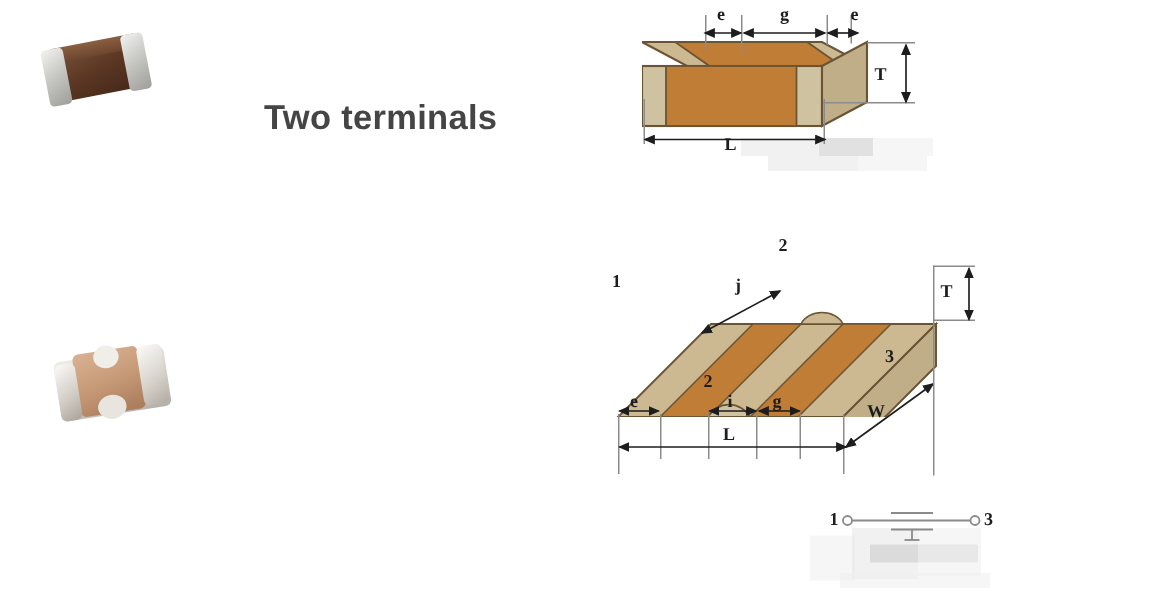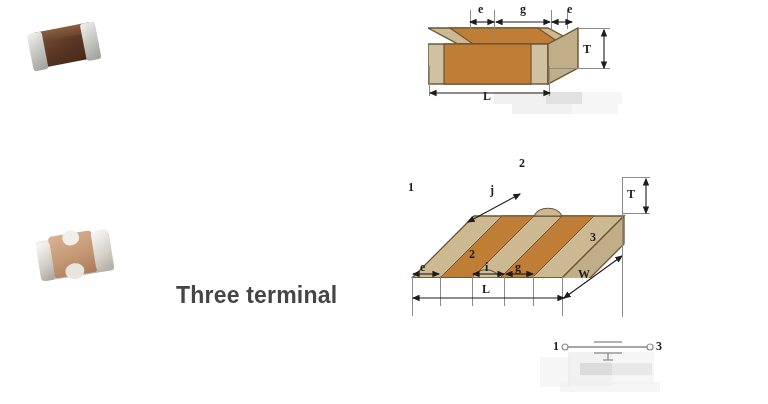--- a/index.html
+++ b/index.html
@@ -135,20 +135,21 @@
   <div class="wm l4 abs" style="left:612px; top:352px; width:42px; height:32px;"></div>
   <div class="wm l4 abs" style="left:560px; top:382px; width:100px; height:10px;"></div>
 
   <div class="photo2">
     <div class="body"></div>
     <div class="topface"></div>
     <div class="capL"></div>
     <div class="capR"></div>
   </div>
 
+  <div class="label-heading abs" style="left:176px; top:65px;">Two terminals</div>
 
   <svg class="abs" style="left:428px; top:24px;" width="160" height="80">
 
     <polygon points="30,20 150,20 120,4 0,4" fill="#ccb991" stroke="#6b5434" stroke-width="1.4"></polygon>
 
     <polygon points="45,20 133,20 110,4 22,4" fill="#c07d36" stroke="#6b5434" stroke-width="1.2"></polygon>
 
     <rect x="0" y="20" width="120" height="40" fill="#cfc2a0" stroke="#6b5434" stroke-width="1.4"></rect>
 
     <rect x="16" y="20" width="87" height="40" fill="#c07d36" stroke="#6b5434" stroke-width="1.2"></rect>
@@ -198,21 +199,20 @@
 
   <div class="photo3">
     <div class="base"></div>
     <div class="ceramic"></div>
     <div class="notchTop"></div>
     <div class="notchBot"></div>
     <div class="edgeL"></div>
     <div class="edgeR"></div>
   </div>
 
-  <div class="label-heading abs" style="left:176px; top:282px;">Three terminal</div>
 
   <svg class="abs" style="left:394px; top:168px;" width="250" height="110">
 
     <polygon points="18,110 168,110 230,48 80,48" fill="#ccb991" stroke="#6b5434" stroke-width="1.3"></polygon>
 
     <polygon points="46,110 78,110 140,48 108,48" fill="#c07d36" stroke="#6b5434" stroke-width="1"></polygon>
 
     <polygon points="106,110 138,110 200,48 168,48" fill="#c07d36" stroke="#6b5434" stroke-width="1"></polygon>
 
     <path d="M78,110 A16,16 0 0 1 106,110 Z" fill="#cfc2a0" stroke="#6b5434" stroke-width="1.2"></path>

